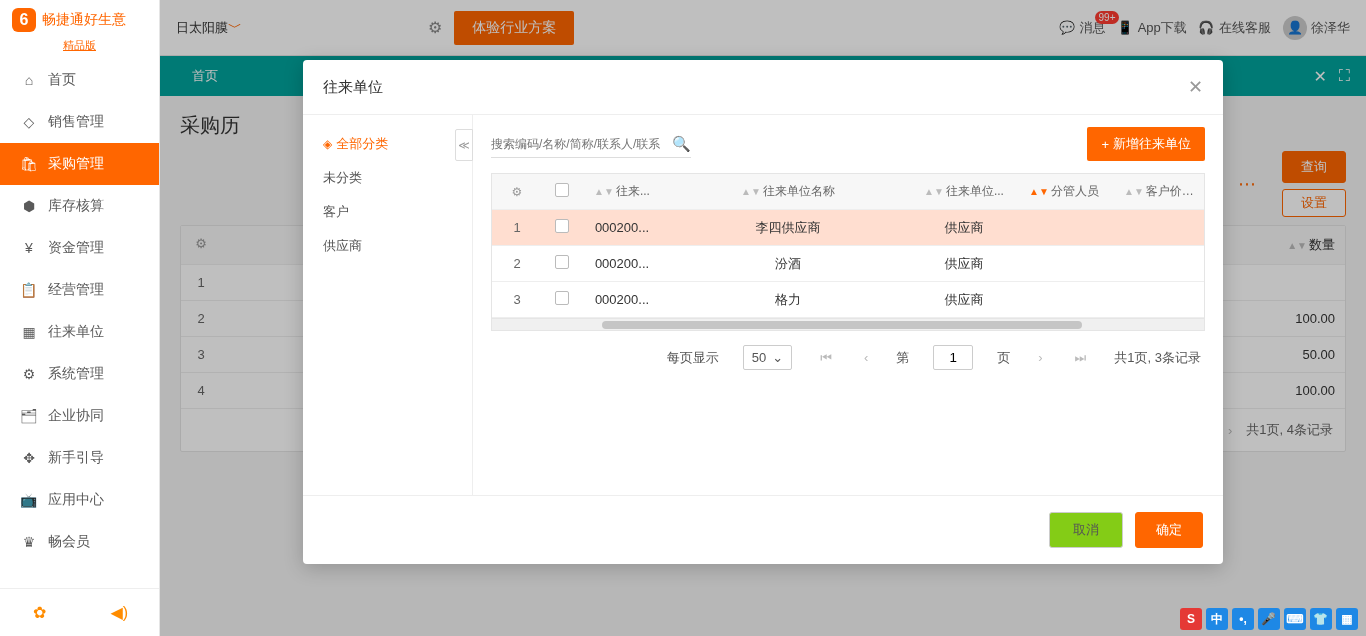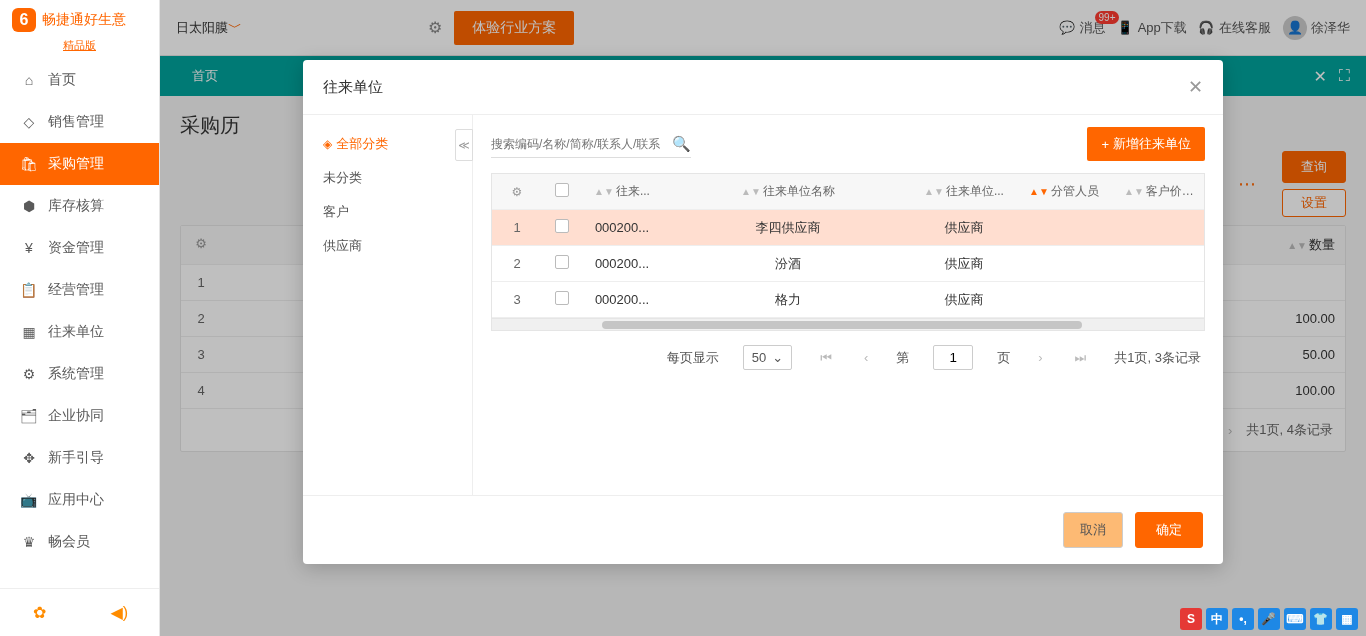--- a/index.html
+++ b/index.html
@@ -91,21 +91,21 @@
 
 .mscroll { height: 12px; background: #f0f0f0; border: 1px solid #e5e5e5; border-top: none; position: relative; }
 .mscroll-thumb { position: absolute; left: 110px; width: 480px; height: 8px; top: 2px; background: #c5c5c5; border-radius: 4px; }
 
 .mfooter { display: flex; align-items: center; justify-content: flex-end; gap: 24px; padding: 14px 4px 6px; color: #555; font-size: 13px; }
 .page-select { border: 1px solid #ccc; padding: 4px 8px; display: flex; align-items: center; gap: 6px; cursor: pointer; border-radius: 2px; }
 .page-input { width: 40px; border: 1px solid #ccc; padding: 4px; text-align: center; border-radius: 2px; }
 .page-nav { color: #bbb; cursor: pointer; padding: 0 4px; }
 
 .modal-actions { display: flex; justify-content: flex-end; gap: 12px; padding: 16px 20px; border-top: 1px solid #eee; }
-.btn-cancel { border: 1px solid #ccc; background: #fdba74; color: #555; padding: 8px 16px; border-radius: 3px; cursor: pointer; }
+.btn-cancel { border: 1px solid #ccc; background: #84cc16; color: #555; padding: 8px 23px; border-radius: 3px; cursor: pointer; }
 .btn-confirm { background: #ff6600; color: #fff; padding: 8px 20px; border-radius: 3px; cursor: pointer; border: 1px solid #ff6600; }
 
 
 .ime-bar { position: absolute; right: 8px; bottom: 6px; display: flex; gap: 4px; z-index: 200; }
 .ime-icon { width: 22px; height: 22px; border-radius: 3px; display: flex; align-items: center; justify-content: center; color: #fff; font-size: 12px; font-weight: bold; }
 .ime-red { background: #e53935; }
 .ime-blue { background: #1e88e5; }
 </style>
 </head>
 <body>

